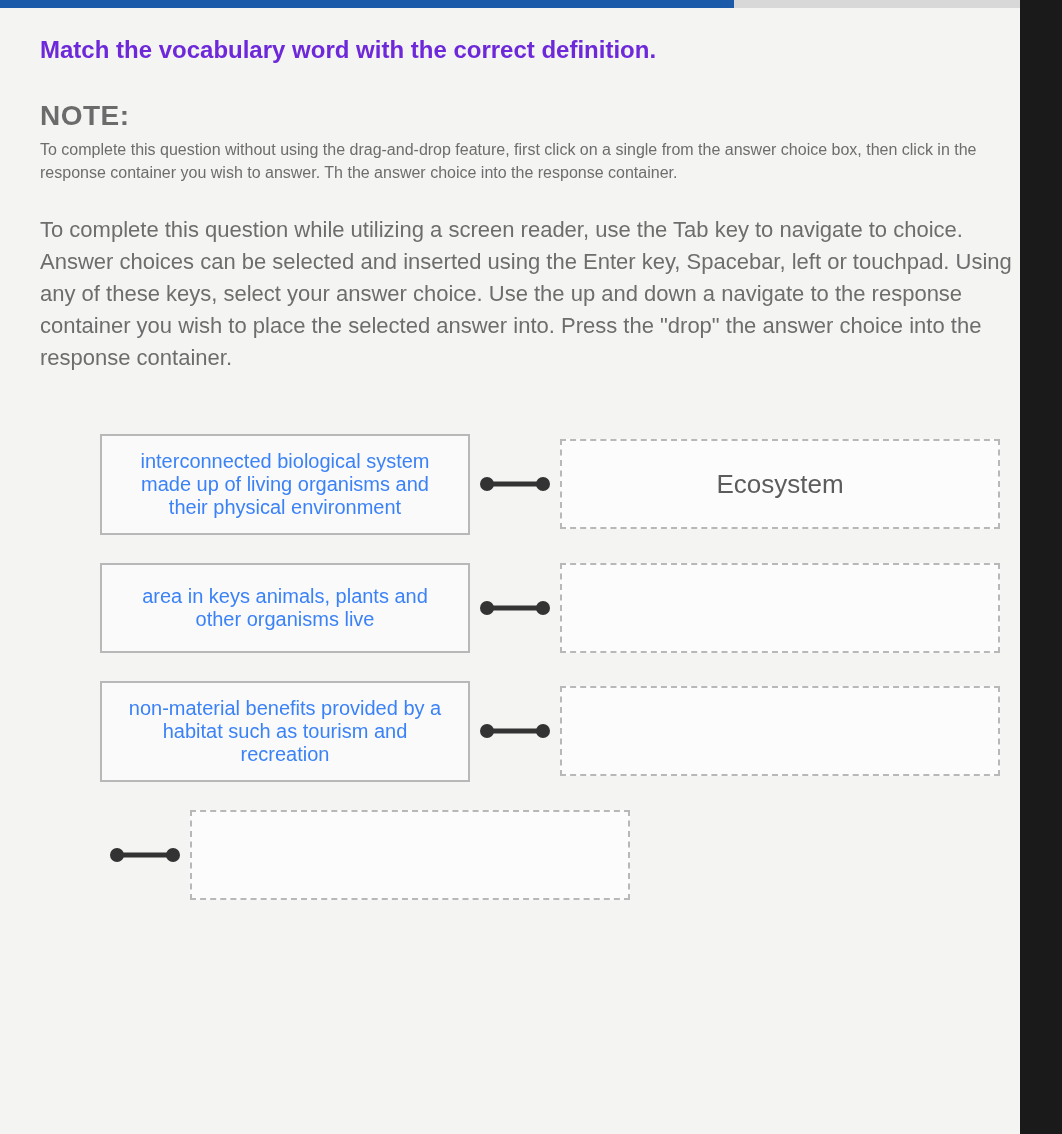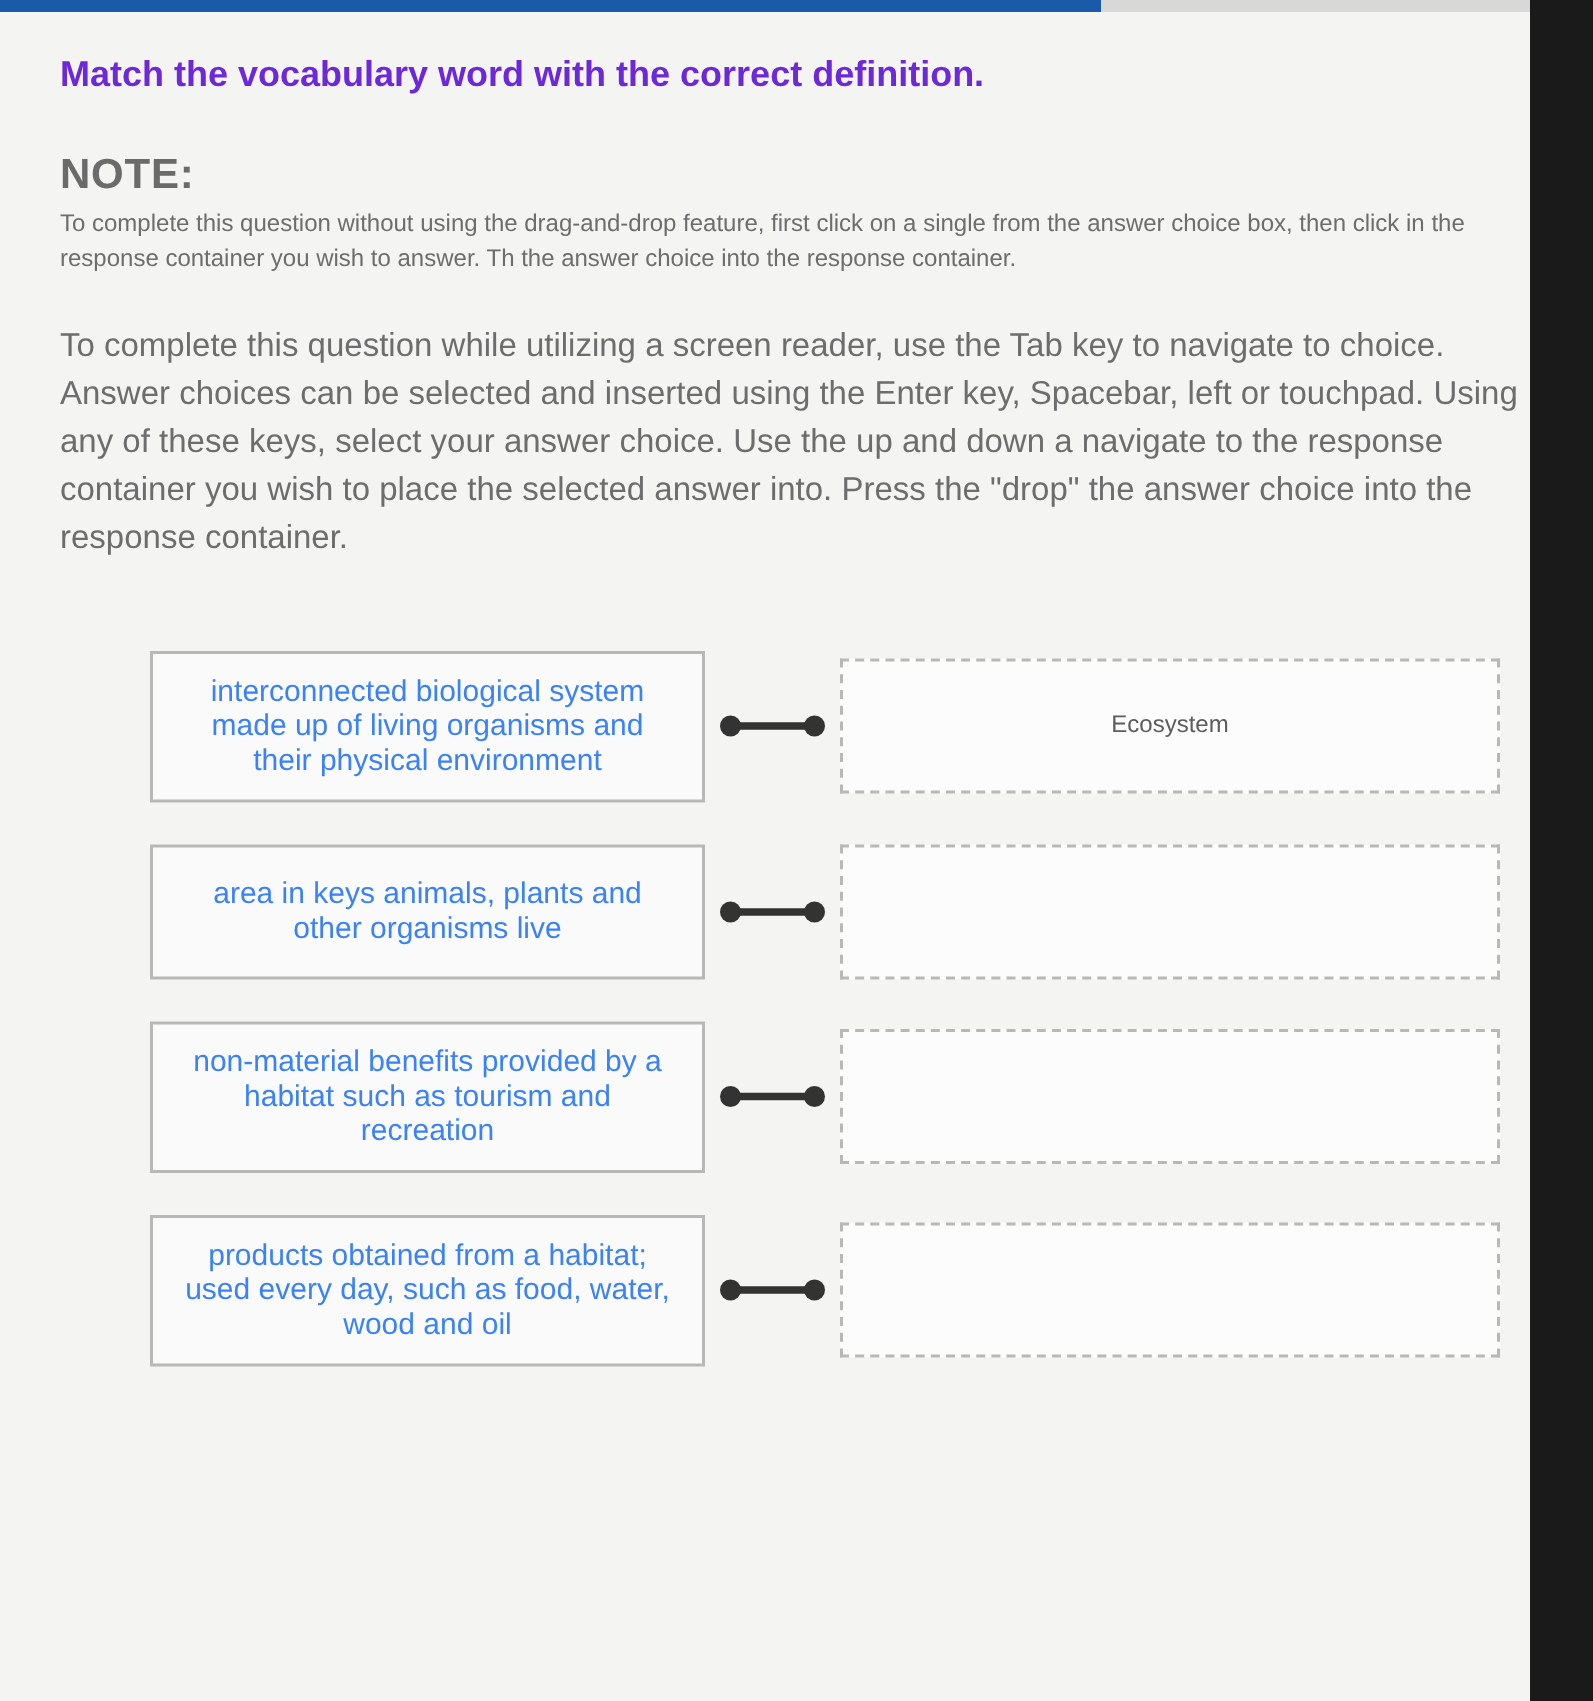--- a/index.html
+++ b/index.html
@@ -91,21 +91,21 @@
   .drop-box {
     width: 440px;
     min-height: 90px;
     border: 2px dashed #b8b8b8;
     background: #fcfcfc;
     display: flex;
     align-items: center;
     justify-content: center;
     text-align: center;
     padding: 12px 16px;
-    font-size: 16px;
+    font-size: 26px;
     color: #5c5c5c;
   }
 </style>
 </head>
 <body>
 
 <div class="page">
   <div class="progress-bar">
     <div class="progress-fill" style="width: 72%;"></div>
   </div>
@@ -149,21 +149,20 @@
           <svg width="80" height="20">
               <circle cx="12" cy="10" r="7" fill="#333"></circle>
               <line x1="12" y1="10" x2="68" y2="10" stroke="#333" stroke-width="5"></line>
               <circle cx="68" cy="10" r="7" fill="#333"></circle>
             </svg>
         </div>
         <div class="drop-box"></div>
       </div>
 
       <div class="match-row">
-        <div class="def-box">products obtained from a habitat; used every day, such as food, water, wood and oil</div>
         <div class="connector">
           <svg width="80" height="20">
               <circle cx="12" cy="10" r="7" fill="#333"></circle>
               <line x1="12" y1="10" x2="68" y2="10" stroke="#333" stroke-width="5"></line>
               <circle cx="68" cy="10" r="7" fill="#333"></circle>
             </svg>
         </div>
         <div class="drop-box"></div>
       </div>
 

